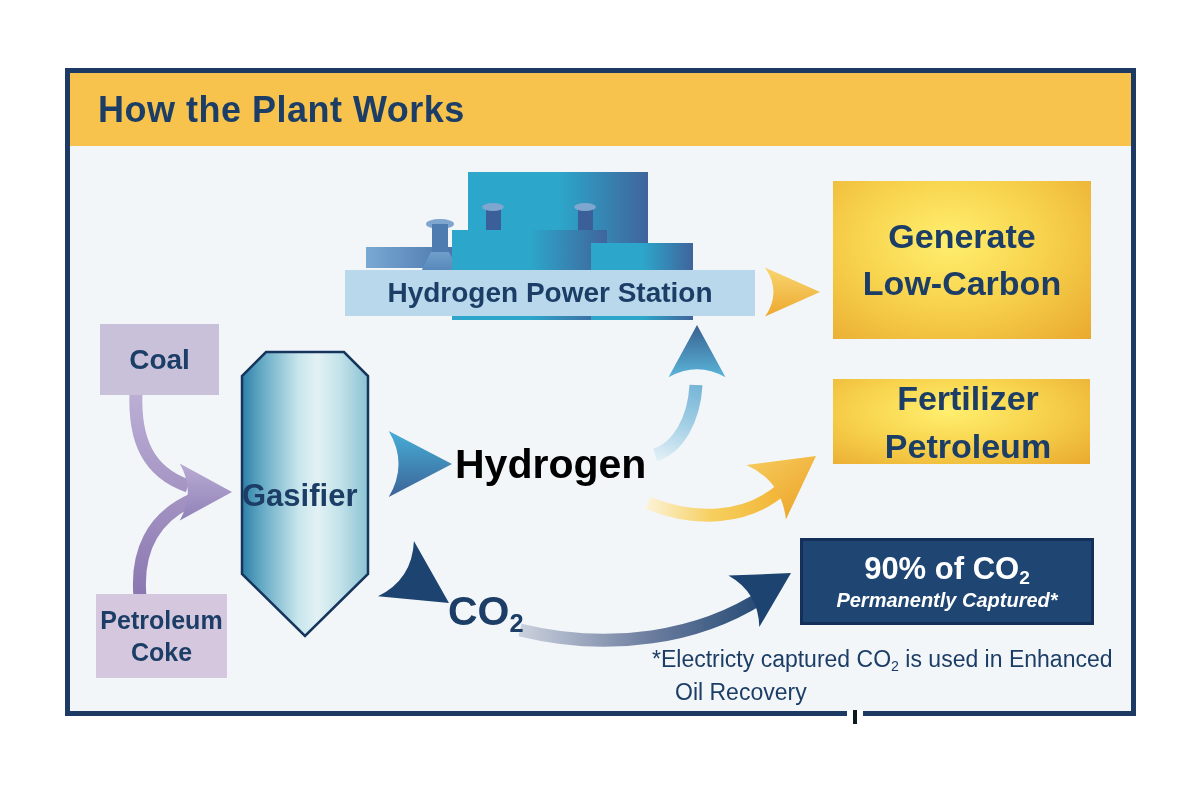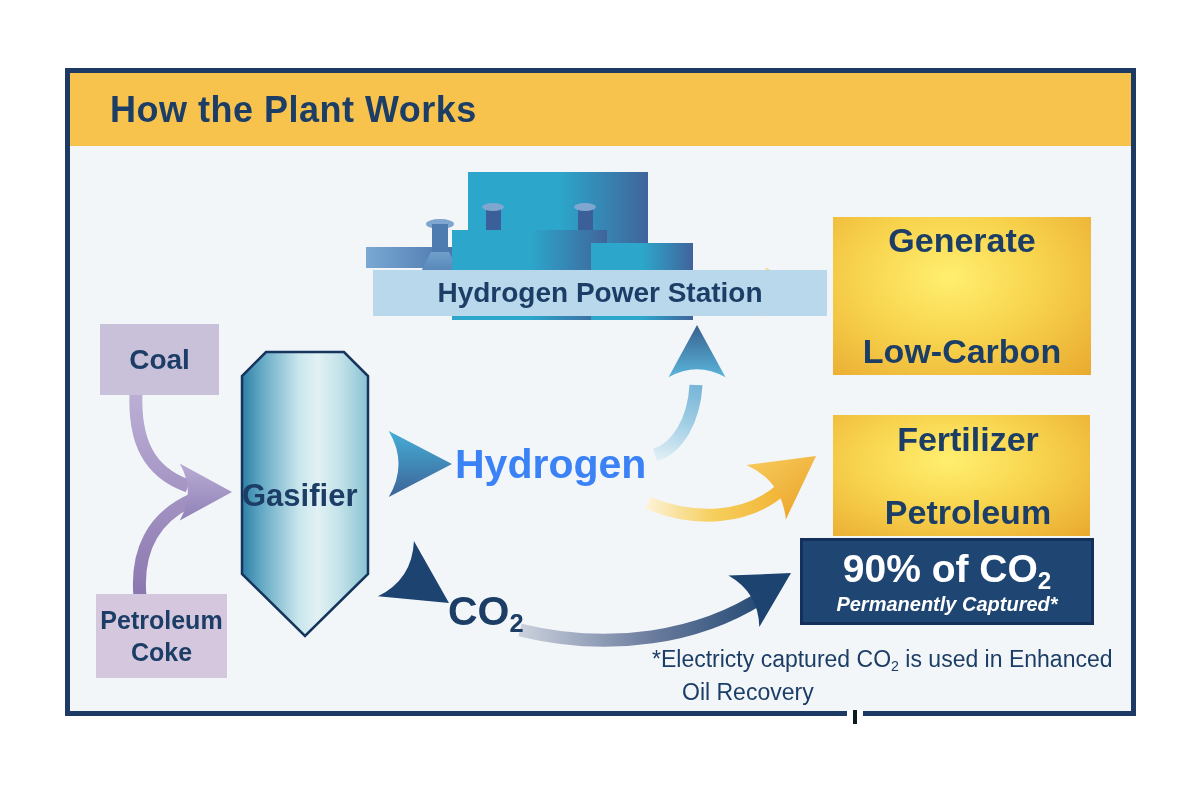--- a/index.html
+++ b/index.html
@@ -4,57 +4,57 @@
 <style>
   * { margin:0; padding:0; box-sizing:border-box; }
   html,body { width:1200px; height:800px; background:#ffffff; font-family:"Liberation Sans","DejaVu Sans",sans-serif; }
   #stage { position:relative; width:1200px; height:800px; background:#ffffff; overflow:hidden; }
 
   #frame { position:absolute; left:65px; top:68px; width:1071px; height:648px;
            border:5px solid #1c3a63; background:#f3f6f9; }
 
   #title-band { position:absolute; left:70px; top:73px; width:1061px; height:73px;
                 background:#f7c34c; display:flex; align-items:center; }
-  #title-band .title { padding-left:40px; font-size:36px; font-weight:bold; color:#1c3e66; letter-spacing:0.5px; }
+  #title-band .title { padding-left:28px; font-size:36px; font-weight:bold; color:#1c3e66; letter-spacing:0.5px; }
 
   #diagram-svg { position:absolute; left:0; top:0; width:1200px; height:800px; }
 
   .feed-box { position:absolute; background:#c9c0da; display:flex; flex-direction:column;
               align-items:center; justify-content:center; text-align:center;
               color:#1c3e66; font-weight:bold; }
   #coal-box { left:100px; top:324px; width:119px; height:71px; font-size:28px; }
   #petcoke-box { left:96px; top:594px; width:131px; height:84px; font-size:25px; line-height:1.3; background:#d5c8de; }
 
   #gasifier-label { position:absolute; left:242px; top:478px; width:126px; 
                     font-size:31px; font-weight:bold; color:#1c3e66; }
 
-  #hydrogen-label { position:absolute; left:455px; top:441px; font-size:41px; font-weight:bold; color:#3b82f6; }
+  #hydrogen-label { position:absolute; left:455px; top:441px; font-size:41px; font-weight:bold; color:#000000; }
 
   #co2-label { position:absolute; left:448px; top:588px; font-size:41px; font-weight:bold; color:#1c3e66;text-align:right; }
   #co2-label sub, .subsc { font-size:0.62em; vertical-align:baseline; position:relative; top:0.28em; }
 
-  #station-banner { position:absolute; left:345px; top:270px; width:454px; height:46px;
+  #station-banner { position:absolute; left:345px; top:270px; width:410px; height:46px;
                     background:#b9d8ec; display:flex; align-items:center; justify-content:center;
-                    font-size:28px; font-weight:bold; color:#1c3e66;margin-left:28px; }
+                    font-size:28px; font-weight:bold; color:#1c3e66; }
 
   .gold-box { position:absolute; background:radial-gradient(ellipse at 45% 38%, #ffef6f 0%, #f8d44e 45%, #e9a92f 100%);
-              display:flex; flex-direction:column; align-items:center; justify-content:space-between;
-              text-align:center; color:#1c3e66; font-weight:bold;margin-top:36px; }
+              display:flex; flex-direction:column; align-items:center; justify-content:center;
+              text-align:center; color:#1c3e66; font-weight:bold; }
   #electricity-box { left:833px; top:181px; width:258px; height:158px; font-size:34px; line-height:47px; }
-  #fertilizer-box  { left:833px; top:379px; width:257px; height:121px; font-size:34px; line-height:48px;padding-left:13px; }
+  #fertilizer-box  { left:833px; top:379px; width:257px; height:85px; font-size:34px; line-height:48px;padding-left:13px; }
 
   #capture-box { position:absolute; left:800px; top:538px; width:294px; height:87px;
                  background:#1f4573; border:3px solid #14305a; display:flex; flex-direction:column;
                  align-items:center; justify-content:center; color:#ffffff; }
-  #capture-box .l1 { font-size:39px; font-weight:bold; }
+  #capture-box .l1 { font-size:31px; font-weight:bold; }
   #capture-box .l2 { font-size:20px; font-weight:bold; font-style:italic; margin-top:2px; }
 
   #footnote { position:absolute; left:652px; top:644px; width:470px; color:#1c3e66;
               font-size:23px; line-height:30px; }
-  #footnote .fn2 { margin-left:30px; }
+  #footnote .fn2 { margin-left:23px; }
 
   #border-gap { position:absolute; left:847px; top:710px; width:16px; height:7px; background:#ffffff; }
   #cursor-artifact { position:absolute; left:853px; top:710px; width:4px; height:14px; background:#101820; }
 </style>
 </head>
 <body>
 
 <div id="stage">
 
   <div id="frame"></div>

